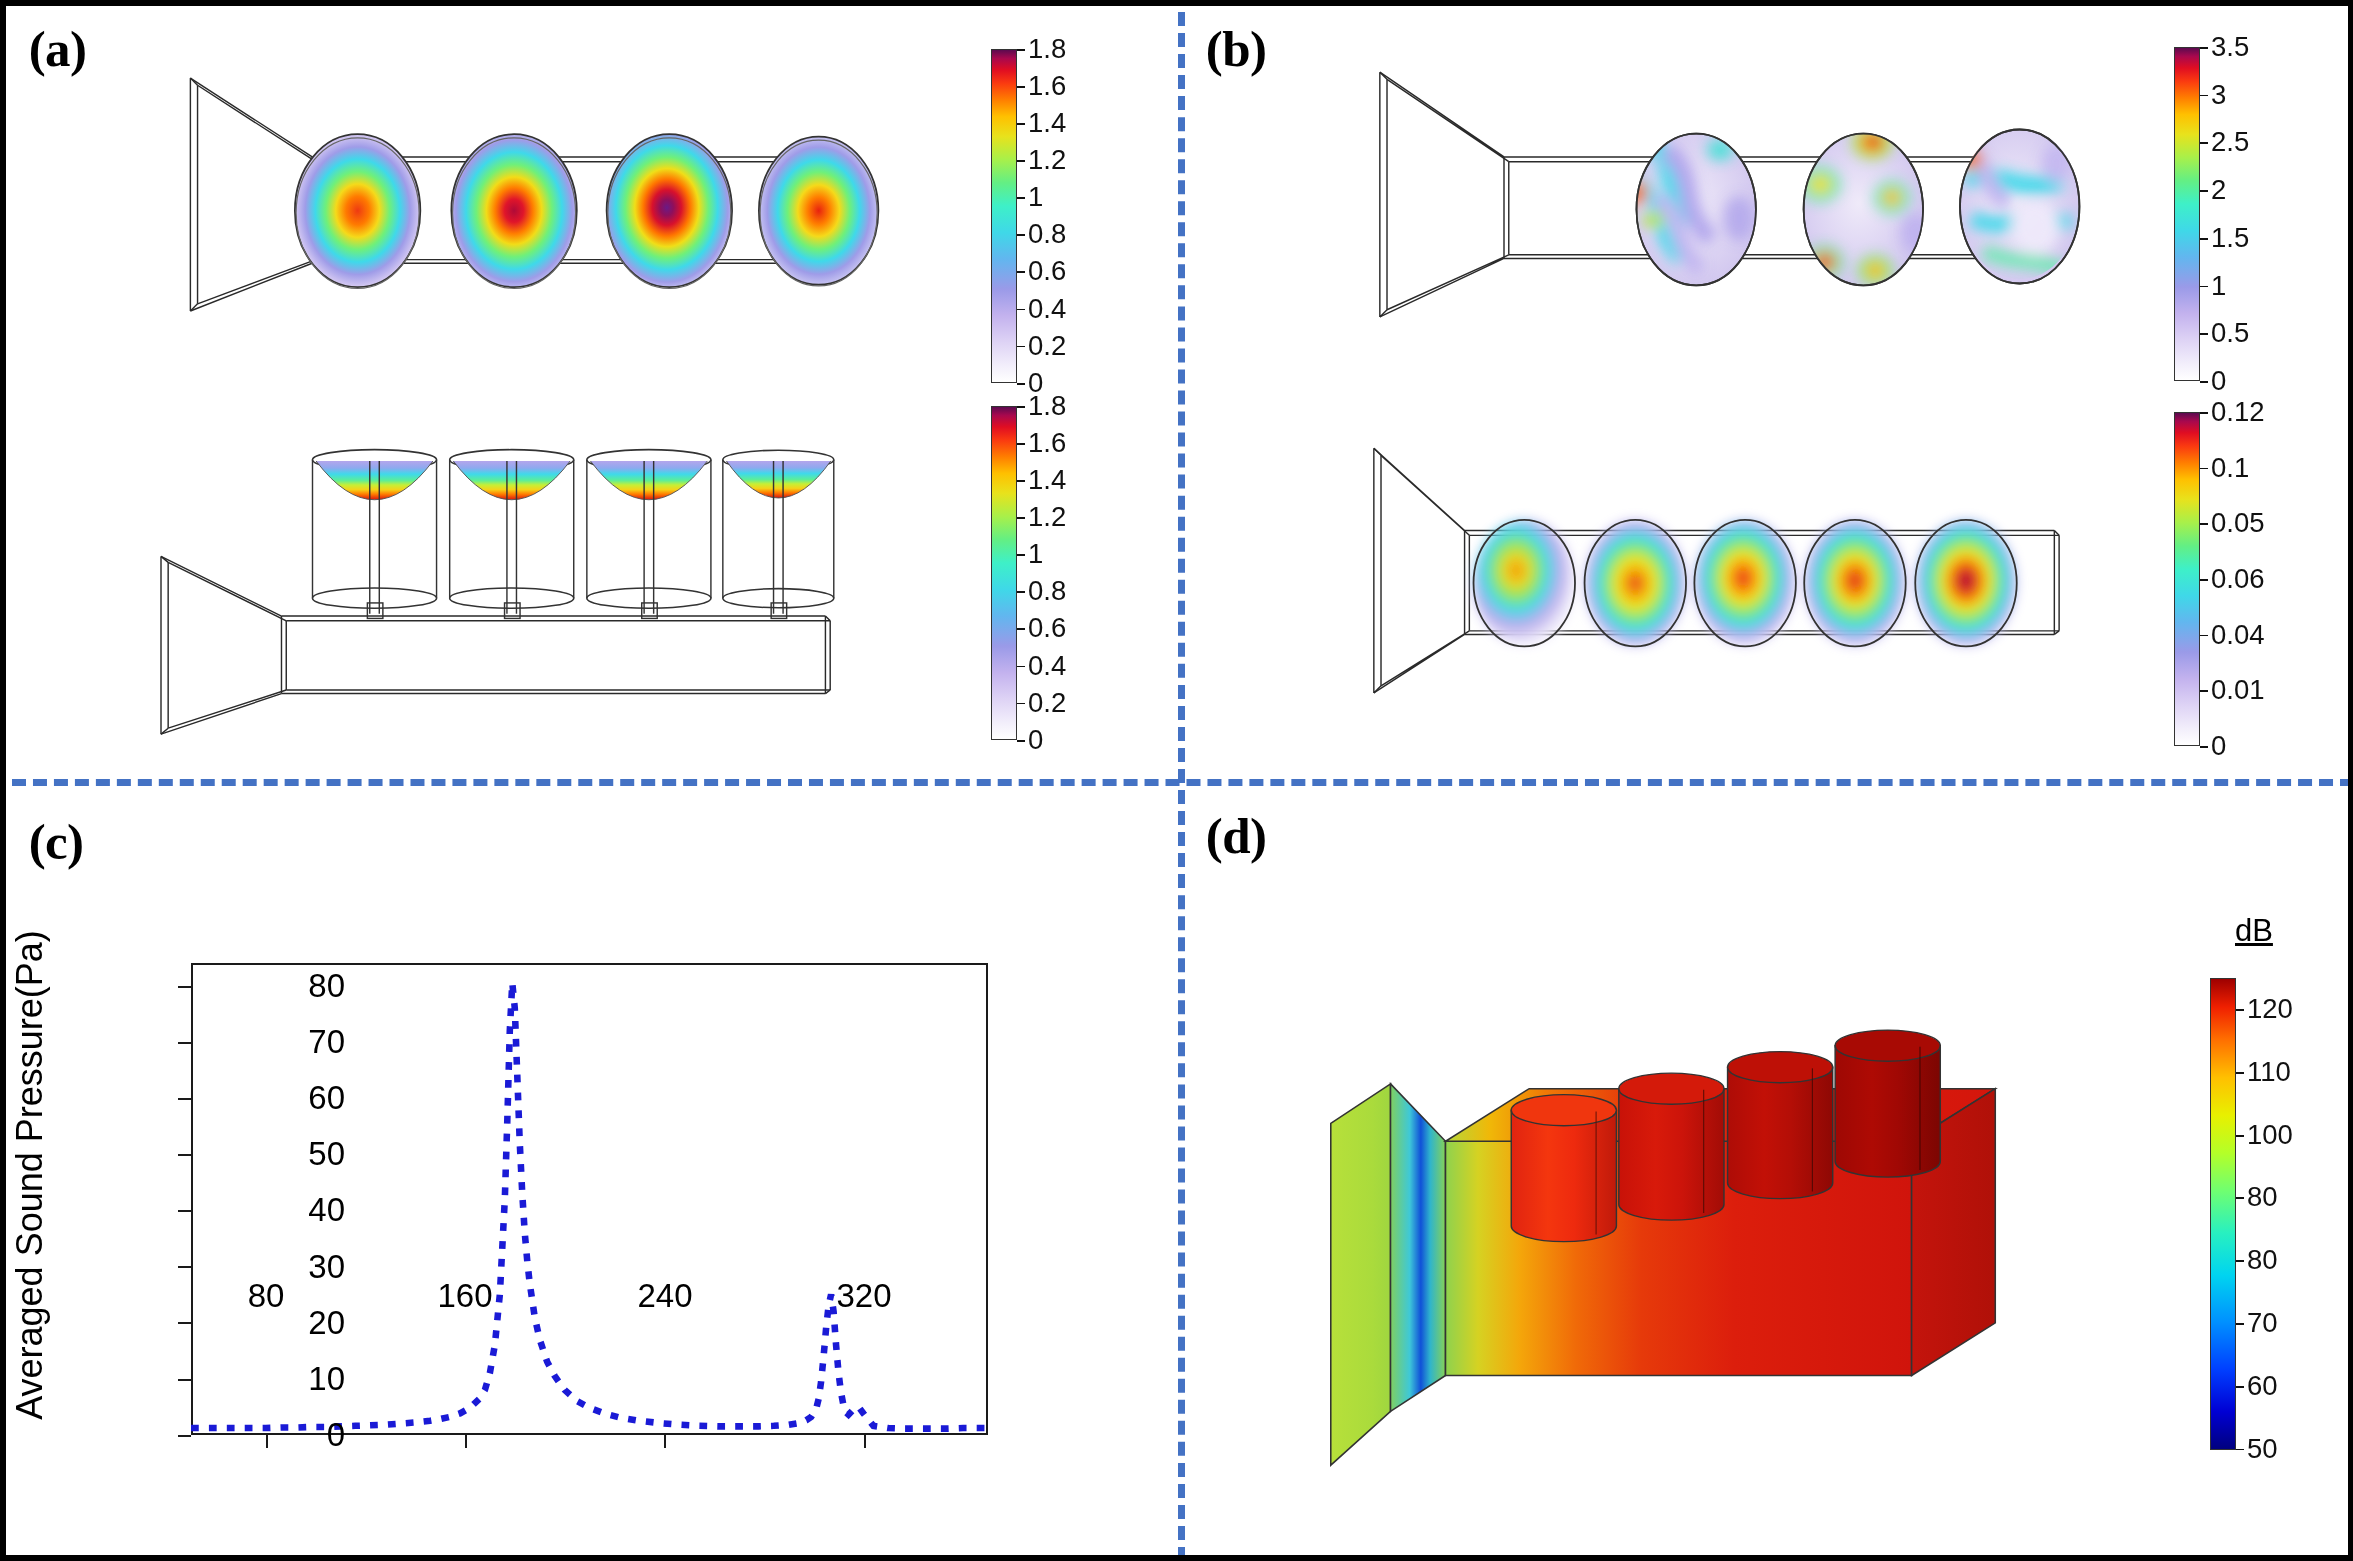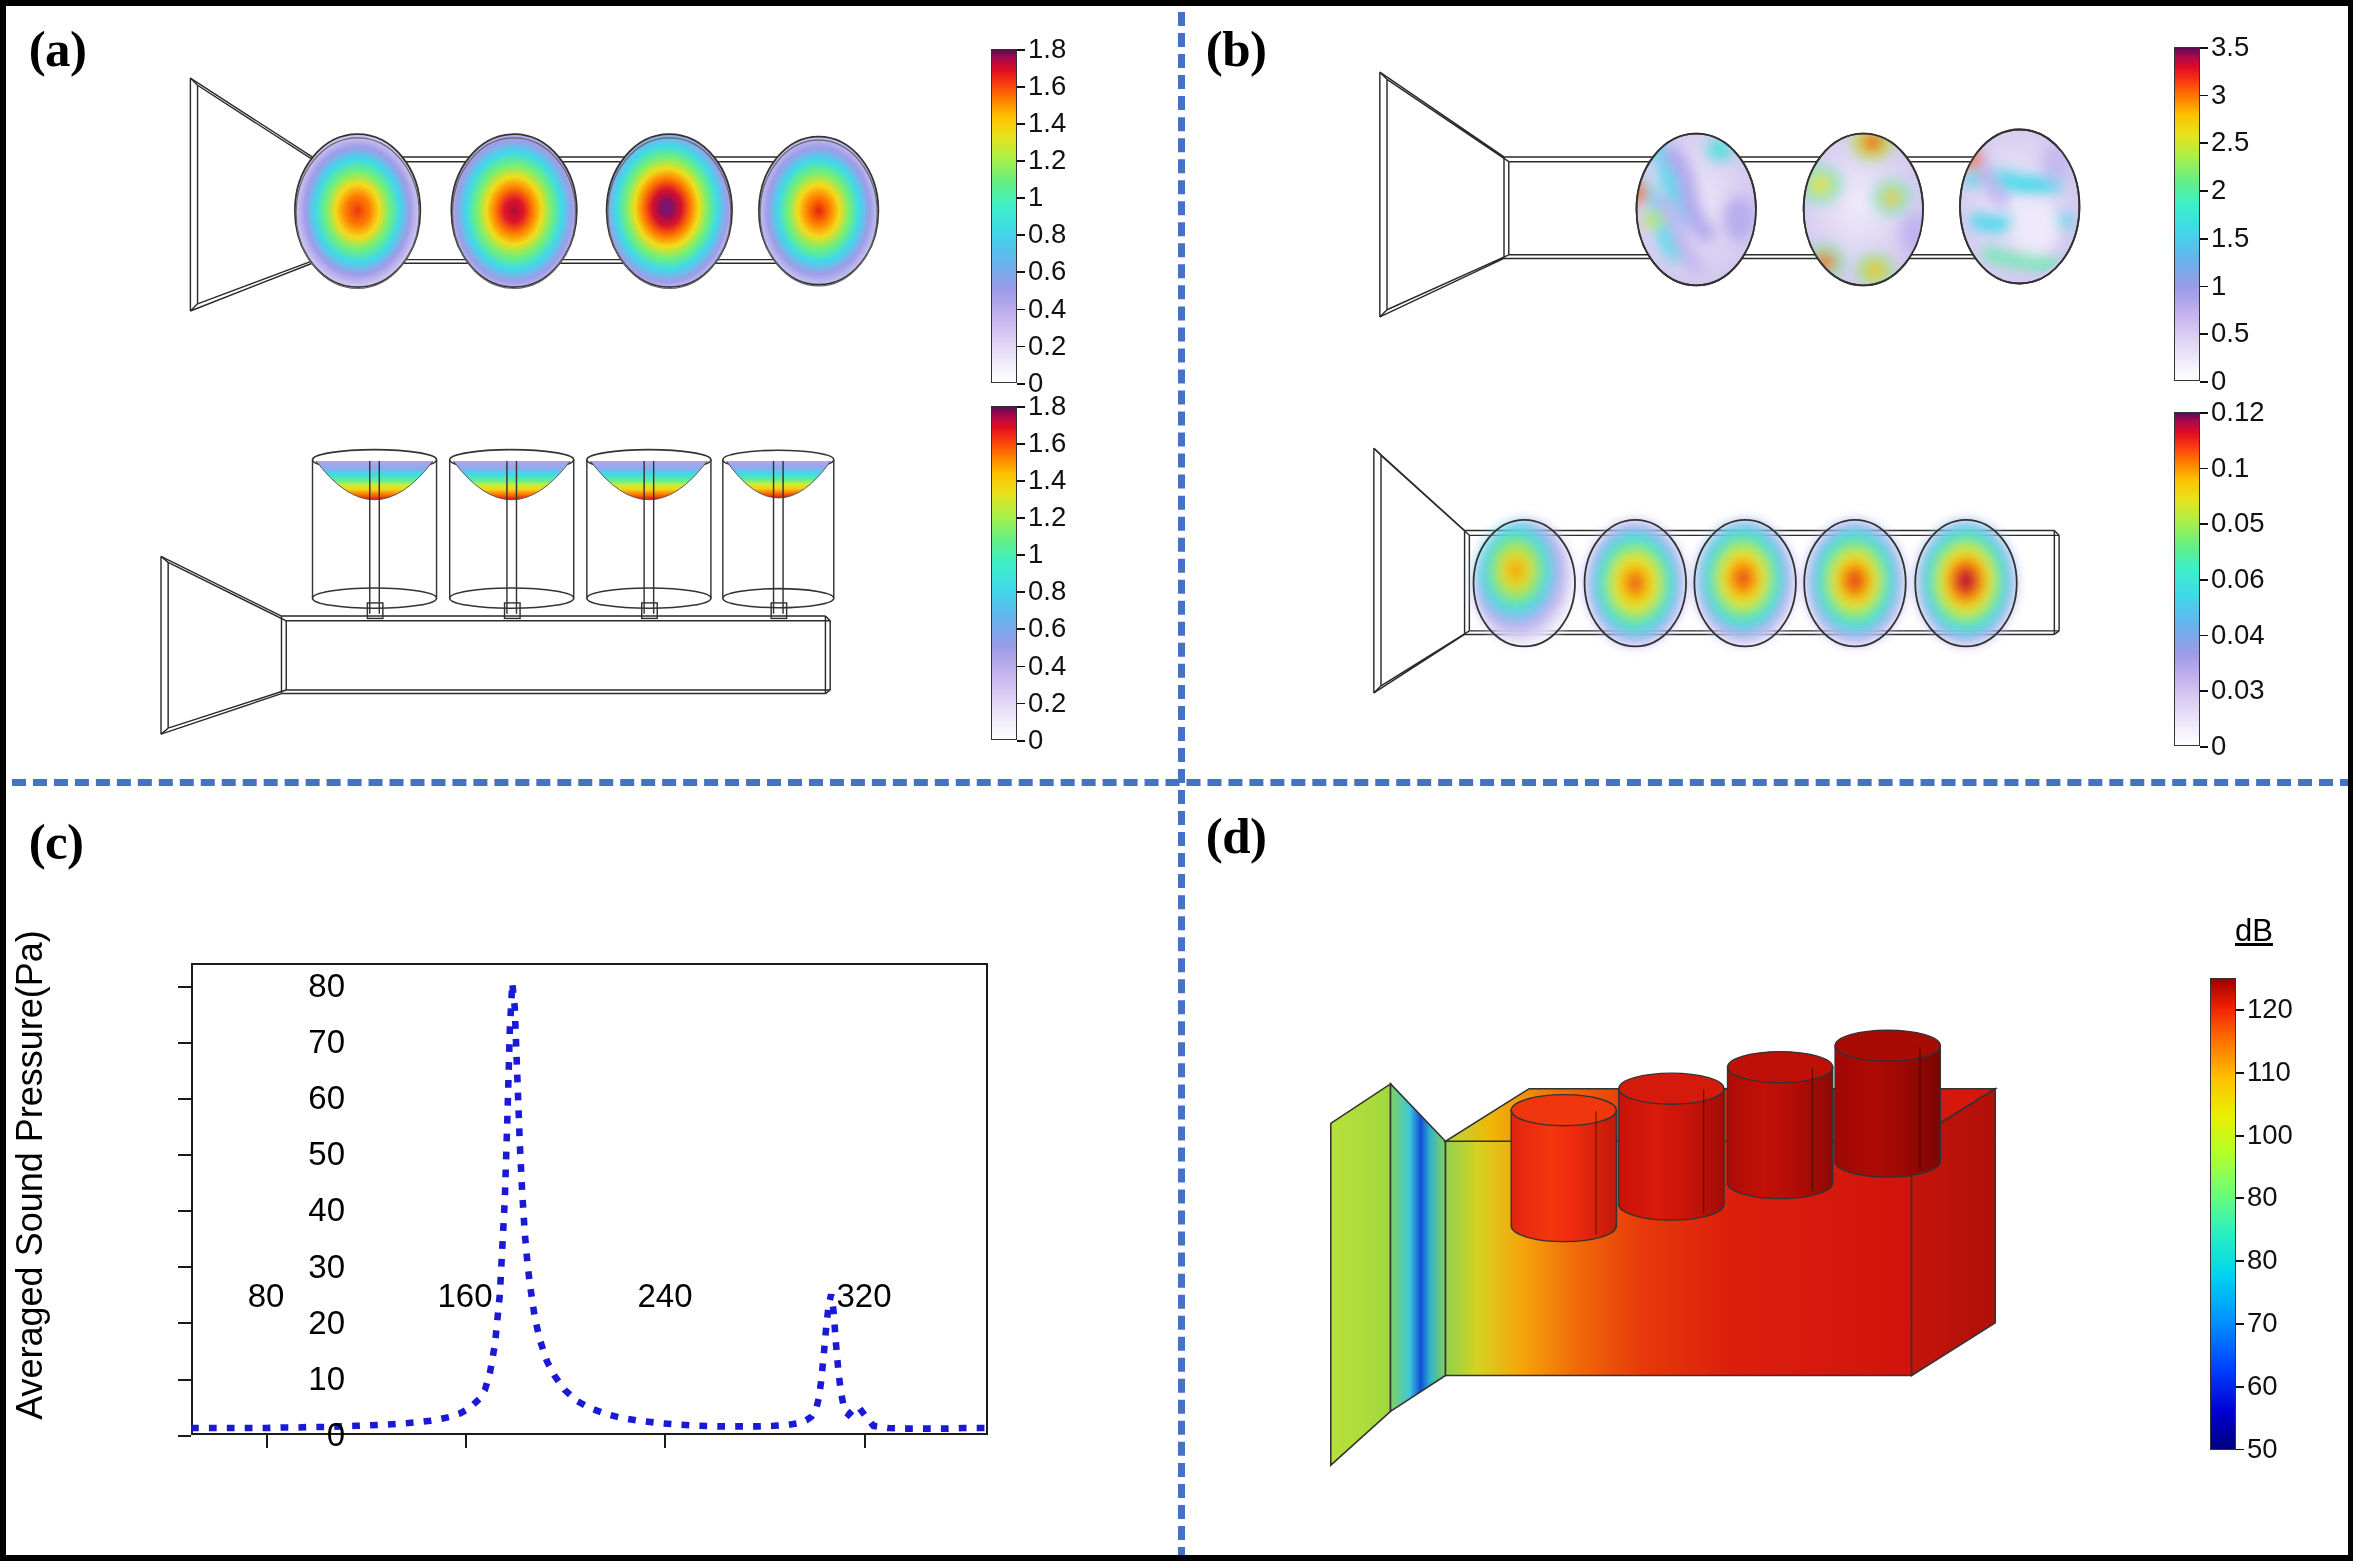--- a/index.html
+++ b/index.html
@@ -497,21 +497,21 @@
         <div class="tk" style="top:66.66%"></div>
           <div class="tk" style="top:83.33%"></div>
         <div class="tk" style="top:100%"></div>
       </div>
       <div class="labs">
         <div class="lb" style="top:0%">0.12</div>
         <div class="lb" style="top:16.66%">0.1</div>
         <div class="lb" style="top:33.33%">0.05</div>
         <div class="lb" style="top:50%">0.06</div>
         <div class="lb" style="top:66.66%">0.04</div>
-        <div class="lb" style="top:83.33%">0.03</div>
+        <div class="lb" style="top:83.33%">0.01</div>
         <div class="lb" style="top:100%">0</div>
       </div>
     </div>
   </div>
 
   <div class="panel pC">
     <div class="plabel" style="left:16.7px;top:16.7px;">(c)</div>
 
     <div class="chart">
       <div class="axisbox"></div>

